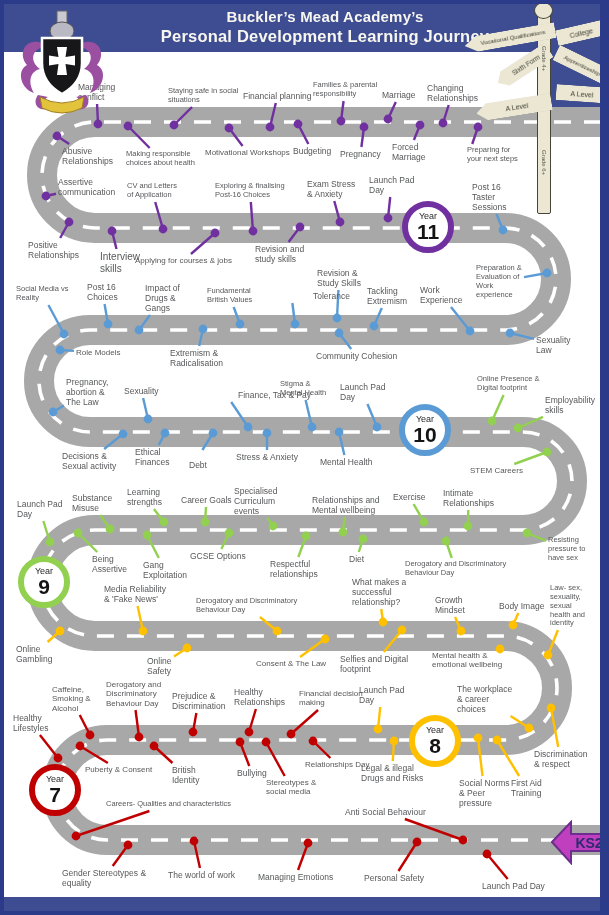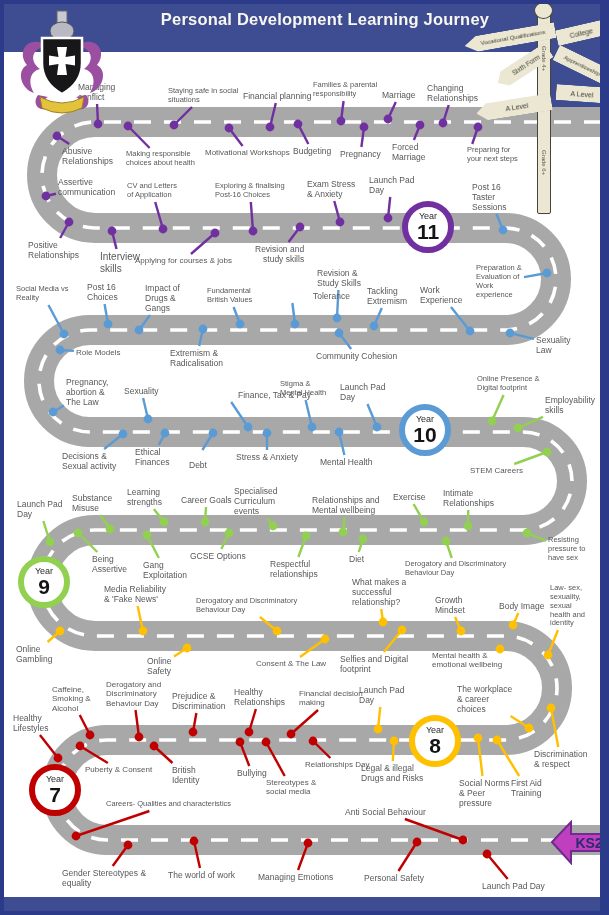--- a/index.html
+++ b/index.html
@@ -41,20 +41,21 @@
 </head>
 <body>
 
 <div id="page">
 
   <div id="banner"></div>
   <div id="banner-right"></div>
   <div id="bottom-band"></div>
 
   <div id="title">
+    <div class="t1">Buckler’s Mead Academy’s</div>
     <div class="t2">Personal Development Learning Journey</div>
   </div>
 
   <svg id="crest" width="100" height="112" viewBox="0 0 100 112">
     <g>
       <path d="M30,38 C12,32 6,50 15,60 C4,66 9,84 22,88 C15,76 19,66 28,64 C17,56 20,44 32,42 Z" fill="#9b4fa0"></path>
       <path d="M70,38 C88,32 94,50 85,60 C96,66 91,84 78,88 C85,76 81,66 72,64 C83,56 80,44 68,42 Z" fill="#9b4fa0"></path>
       <path d="M26,90 C20,98 26,106 34,104 C30,98 32,94 36,92 Z" fill="#9b4fa0"></path>
       <path d="M74,90 C80,98 74,106 66,104 C70,98 68,94 64,92 Z" fill="#9b4fa0"></path>
     </g>
@@ -313,21 +314,21 @@
     <div class="topic" style="left: 369px; top: 175px;">Launch Pad
 Day</div>
     <div class="topic" style="left: 472px; top: 182px;">Post 16
 Taster
 Sessions</div>
     <div class="topic" style="left: 28px; top: 240px;">Positive
 Relationships</div>
     <div class="topic" style="left: 100px; top: 251px; font-size: 10px;">Interview
 skills</div>
     <div class="topic" style="left: 135px; top: 256px; font-size: 8px;">Applying for courses &amp; jobs</div>
-    <div class="topic" style="left: 255px; top: 244px; text-align: right;">Revision and
+    <div class="topic" style="left: 255px; top: 244px;">Revision and
 study skills</div>
     <div class="topic" style="left: 476px; top: 264px; font-size: 7.5px;">Preparation &amp;
 Evaluation of
 Work
 experience</div>
     <div class="topic" style="left: 536px; top: 335px;">Sexuality
 Law</div>
     <div class="topic" style="left: 16px; top: 285px; font-size: 7.5px;">Social Media vs
 Reality</div>
     <div class="topic" style="left: 87px; top: 282px;">Post 16

